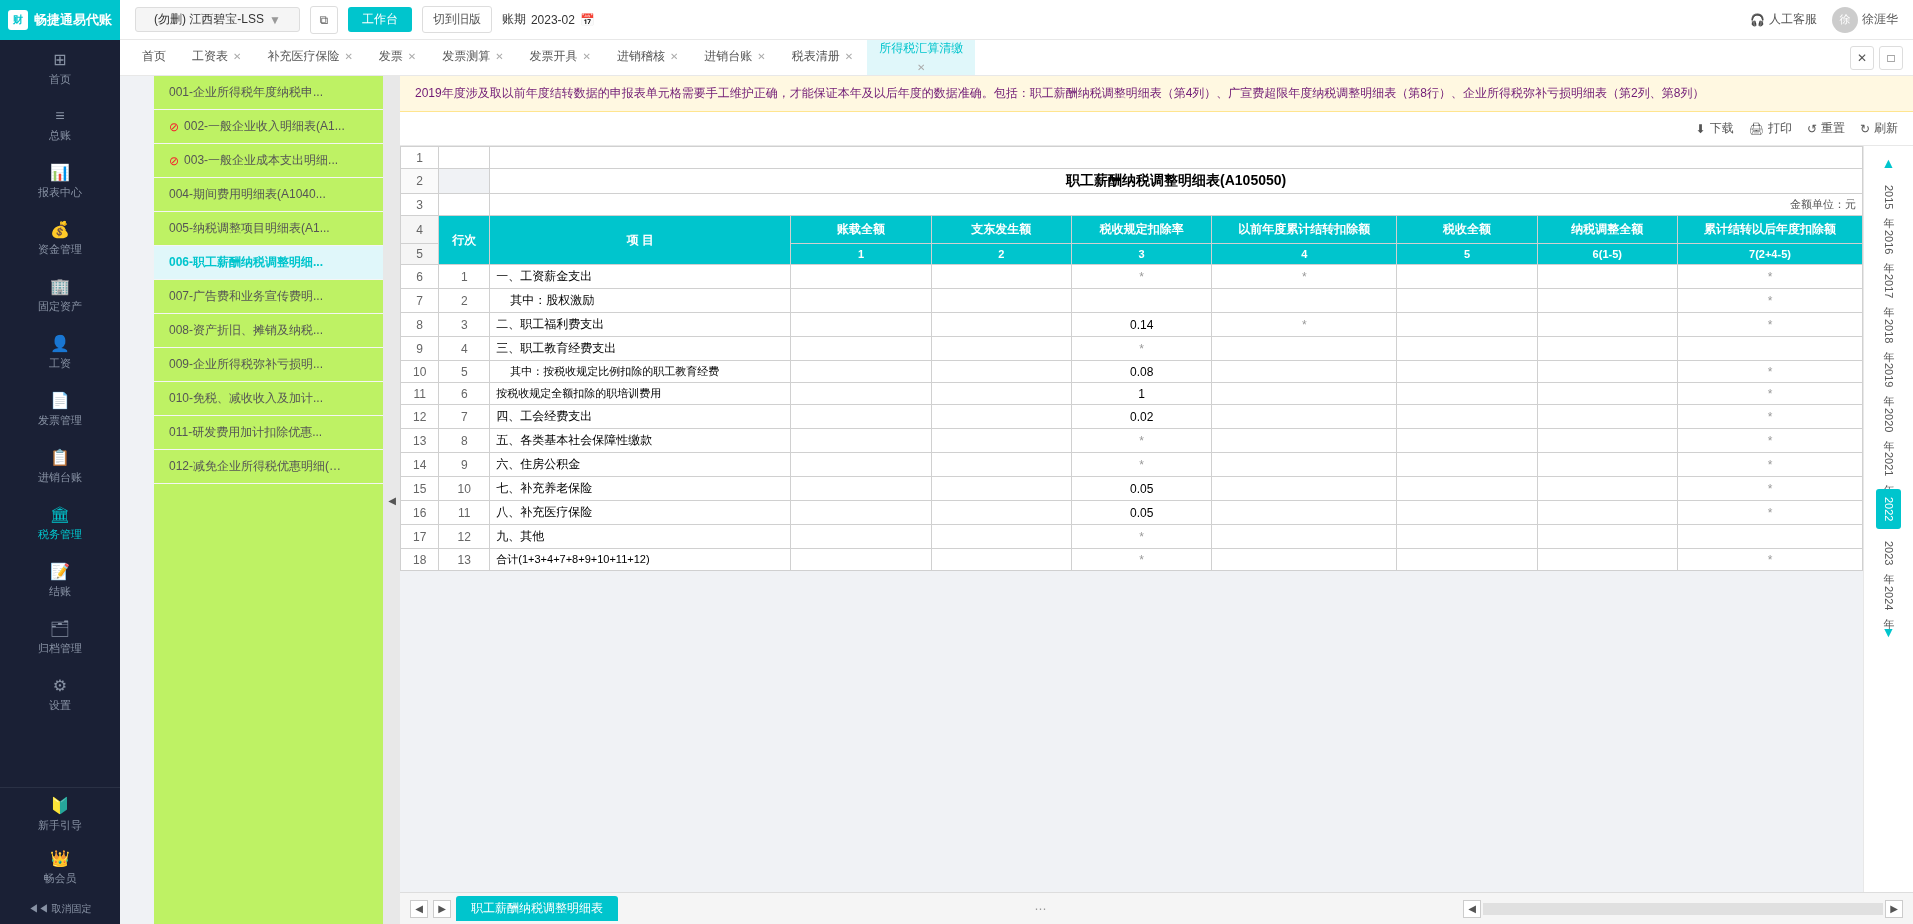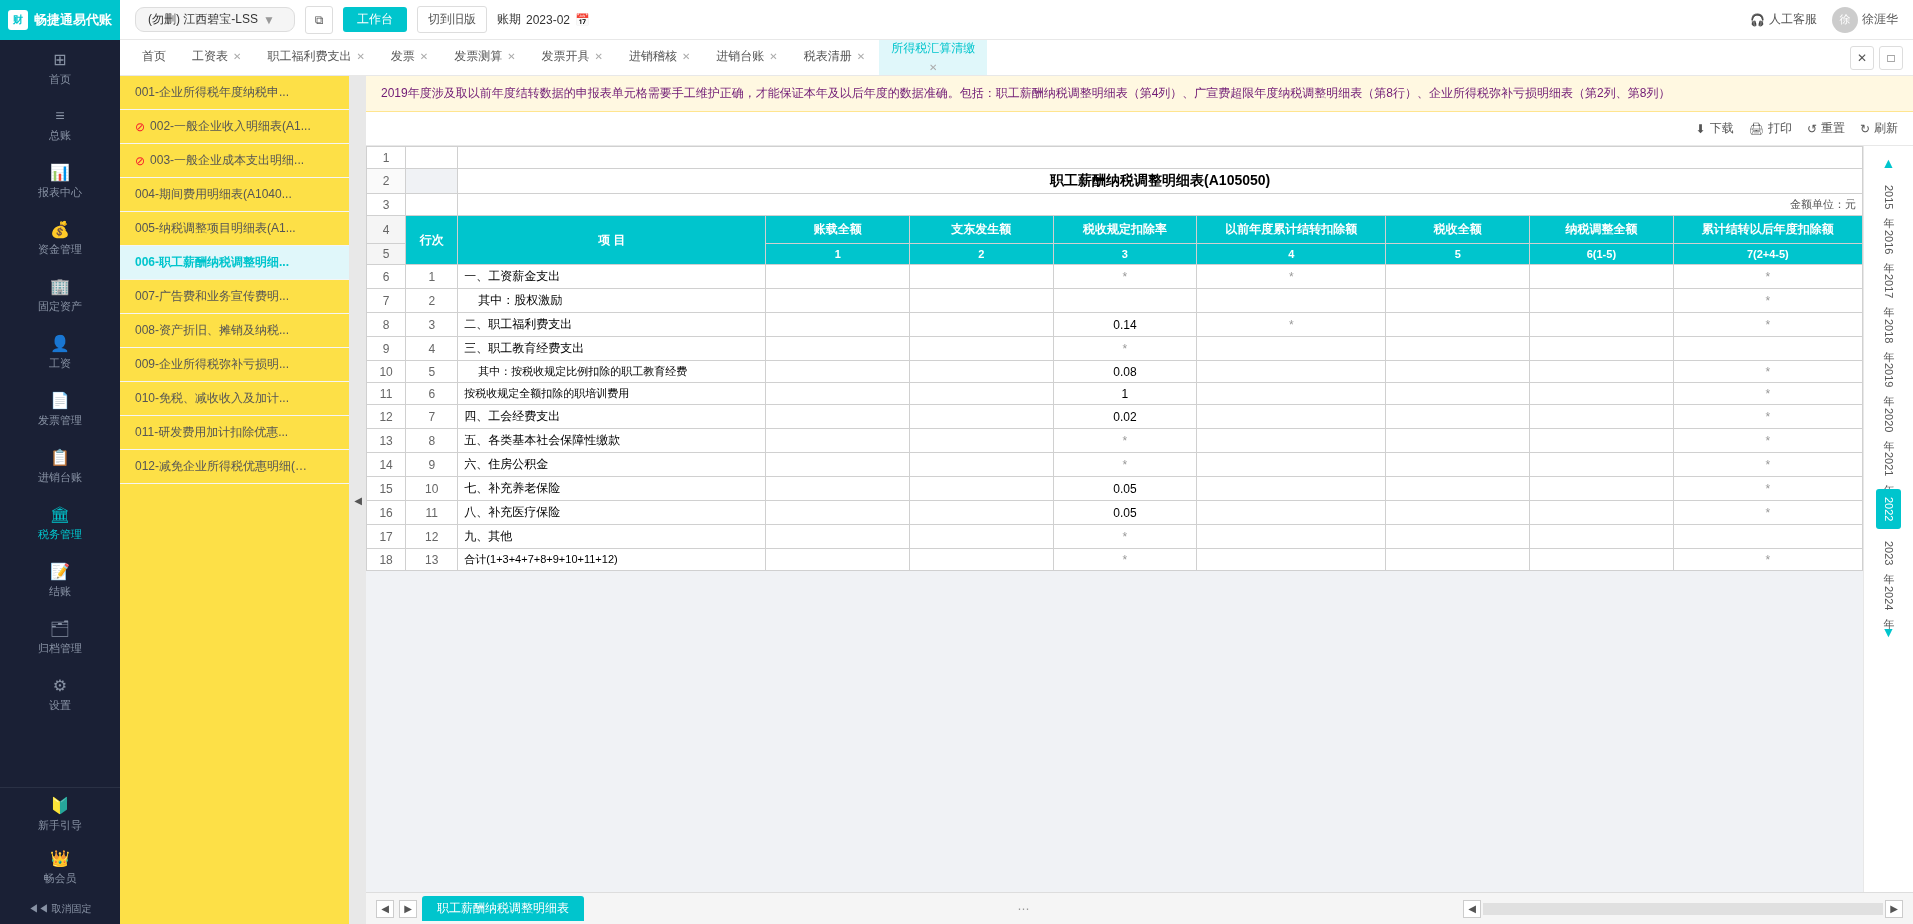--- a/index.html
+++ b/index.html
@@ -15,21 +15,21 @@
     .sidebar-item .icon { font-size: 16px; }
     .sidebar-item .label { font-size: 11px; }
     .sidebar-bottom { margin-top: auto; border-top: 1px solid #2a3145; }
     .sidebar-bottom .sidebar-item { padding: 8px 5px; }
 
     
     .main { flex: 1; display: flex; flex-direction: column; overflow: hidden; }
 
     
     .header { background: #fff; border-bottom: 1px solid #e8e8e8; display: flex; align-items: center; padding: 0 15px; height: 40px; gap: 10px; }
-    .header-company { display: flex; align-items: center; gap: 5px; background: #f5f5f5; border: 1px solid #ddd; padding: 3px 12px; border-radius: 9px; cursor: pointer; font-size: 12px; color: #333; min-width: 160px; }
+    .header-company { display: flex; align-items: center; gap: 5px; background: #f5f5f5; border: 1px solid #ddd; padding: 3px 18px; border-radius: 3px; cursor: pointer; font-size: 12px; color: #333; min-width: 160px; }
     .header-company .arrow { color: #999; }
     .header-icon-btn { width: 28px; height: 28px; border: 1px solid #ddd; border-radius: 3px; display: flex; align-items: center; justify-content: center; cursor: pointer; background: #fff; color: #555; }
     .header-work-btn { background: #00c5cd; color: white; border: none; padding: 4px 14px; border-radius: 3px; cursor: pointer; font-size: 12px; }
     .header-old-btn { background: #fff; color: #555; border: 1px solid #ddd; padding: 4px 10px; border-radius: 3px; cursor: pointer; font-size: 12px; text-align: right; }
     .header-period { display: flex; align-items: center; gap: 5px; color: #333; font-size: 12px; }
     .header-right { margin-left: auto; display: flex; align-items: center; gap: 15px; color: #555; font-size: 12px; }
     .header-right-item { display: flex; align-items: center; gap: 4px; cursor: pointer; }
     .avatar { width: 26px; height: 26px; border-radius: 50%; background: #ccc; display: flex; align-items: center; justify-content: center; color: #fff; font-size: 11px; }
 
     
@@ -37,21 +37,21 @@
     .tab { display: flex; align-items: center; gap: 5px; padding: 6px 12px; cursor: pointer; color: #555; font-size: 12px; border-bottom: 2px solid transparent; white-space: nowrap; }
     .tab.active { color: #00c5cd; border-bottom: 2px solid #00c5cd; background: #e8fafc; border-radius: 3px 3px 0 0; flex-direction: column; }
     .tab .close { color: #aaa; font-size: 10px; cursor: pointer; }
     .tabbar-actions { margin-left: auto; display: flex; gap: 5px; }
     .tabbar-action-btn { width: 24px; height: 24px; border: 1px solid #ddd; border-radius: 3px; display: flex; align-items: center; justify-content: center; cursor: pointer; color: #555; font-size: 12px; }
 
     
     .content { flex: 1; display: flex; overflow: hidden; }
 
     
-    .form-list { width: 230px; background: #fde047; border-right: 1px solid #e8e8e8; overflow-y: auto; flex-shrink: 0; }
+    .form-list { width: 230px; background: #bef264; border-right: 1px solid #e8e8e8; overflow-y: auto; flex-shrink: 0; margin-left: 34px; }
     .form-list-item { padding: 8px 15px; cursor: pointer; color: #555; font-size: 12px; border-bottom: 1px solid #f5f5f5; display: flex; align-items: center; gap: 5px; }
     .form-list-item.active { background: #e0f7fa; color: #00c5cd; font-weight: bold; }
     .form-list-item .error-icon { color: #f5222d; font-size: 12px; }
 
     
     .right-content { flex: 1; display: flex; flex-direction: column; overflow: hidden; position: relative; }
 
     
     .warning-bar { background: #fff8e1; border-bottom: 1px solid #ffe58f; padding: 8px 15px; font-size: 12px; color: #d46b08; line-height: 1.6; }
     .warning-bar span { color: #701a75; }
@@ -193,21 +193,21 @@
 
   <div class="tabbar">
     <div class="tab">
         <span>首页</span>
       </div>
     <div class="tab">
         <span>工资表</span> 
         <span class="close">✕</span>
       </div>
     <div class="tab">
-        <span>职工福利费支出</span> 
+        <span>补充医疗保险</span> 
         <span class="close">✕</span>
       </div>
     <div class="tab">
         <span>发票</span> 
         <span class="close">✕</span>
       </div>
     <div class="tab">
         <span>发票测算</span> 
         <span class="close">✕</span>
       </div>

